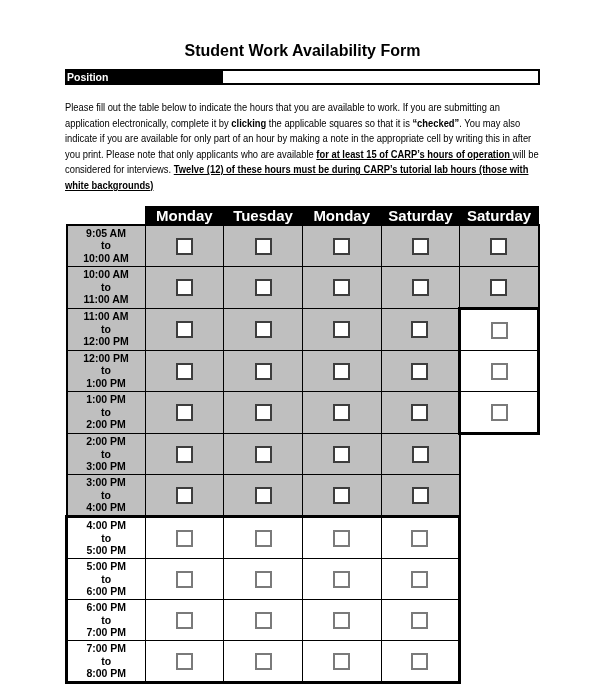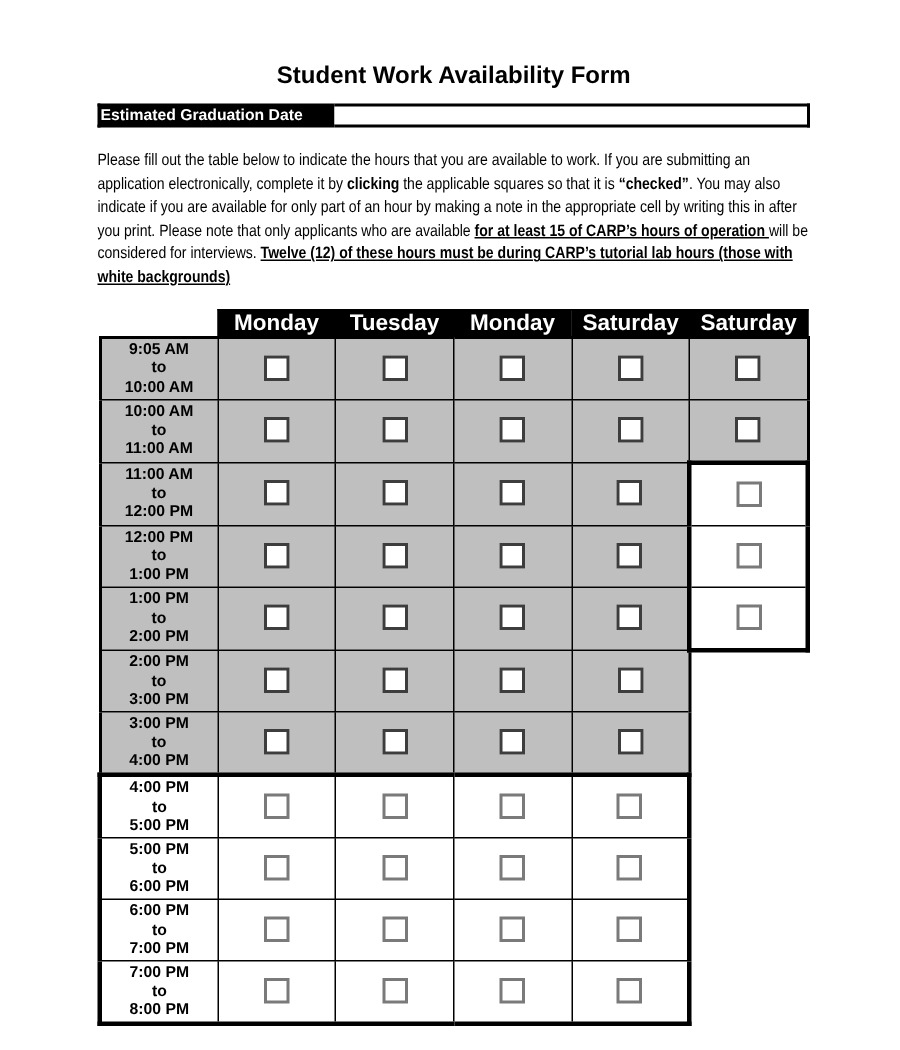--- a/index.html
+++ b/index.html
@@ -68,21 +68,21 @@
 </head>
 <body>
 
 <div class="page">
 
   <h1>Student Work Availability Form</h1>
 
   <table class="info">
     <tbody id="info-body">
         <tr>
-          <td class="ilabel">Estimated Graduation Date</td>
+          <td class="ilabel">Position</td>
           <td class="ivalue"></td>
         </tr>
       </tbody>
   </table>
 
   <p class="instructions" id="instructions"><span>Please fill out the table below to indicate the hours that you are available to work. If you are submitting an application electronically, complete it by </span><span class="b">clicking</span><span> the applicable squares so that it is </span><span class="b">“checked”</span><span>.  You may also indicate if you are available for only part of an hour by making a note in the appropriate cell by writing this in after you print. Please note that only applicants who are available </span><span class="b u">for at least 15 of CARP’s hours of operation </span><span>will be considered for interviews. </span><span class="b u">Twelve (12) of these hours must be during CARP’s tutorial lab hours (those with white backgrounds)</span></p>
 
   <table class="sched">
     <thead id="sched-head">
         <tr>

